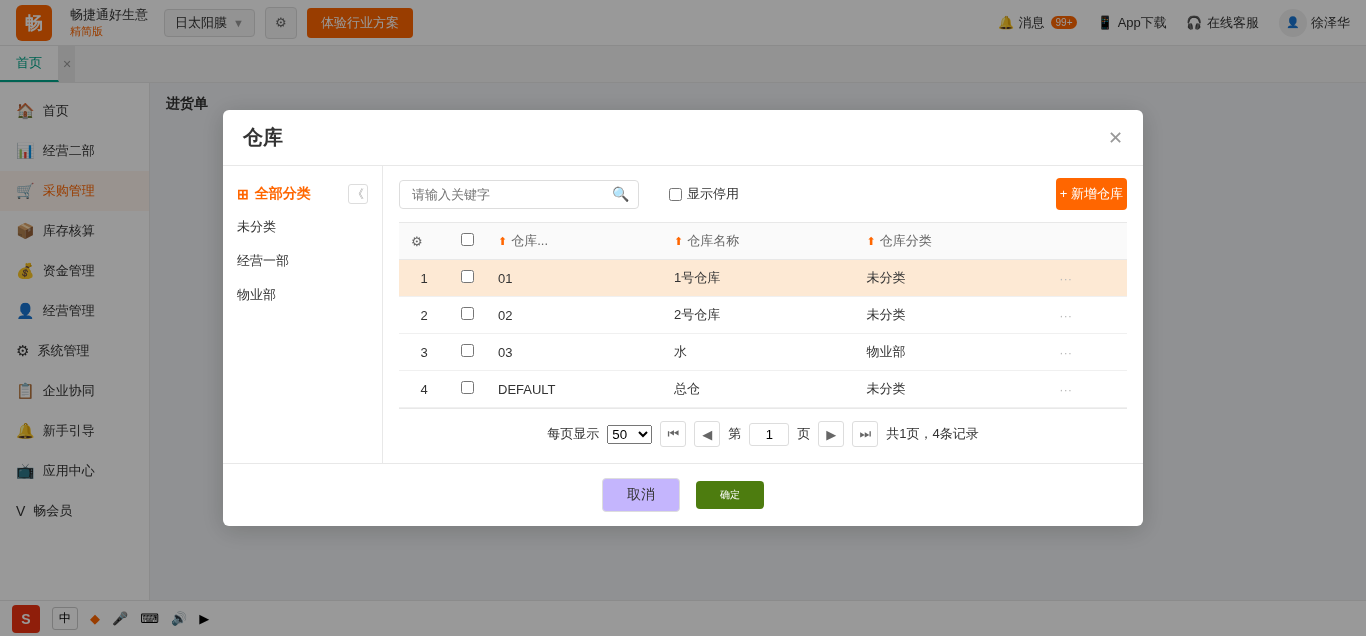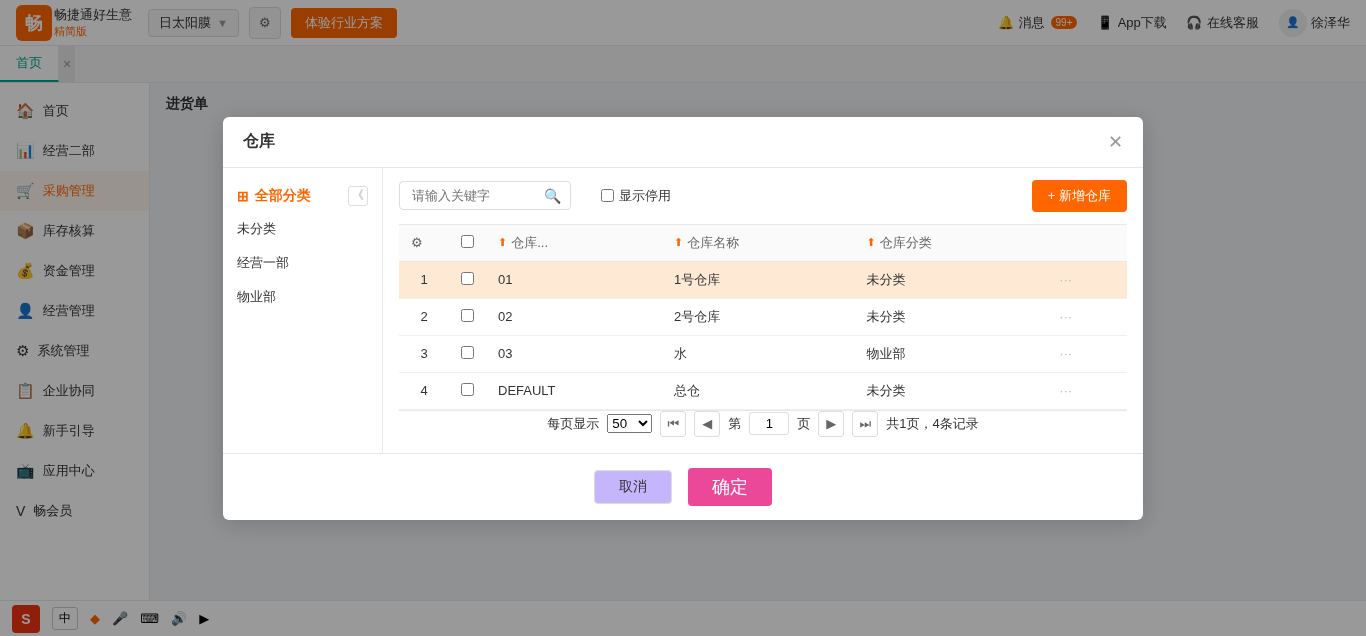--- a/index.html
+++ b/index.html
@@ -21,21 +21,21 @@
       align-items: center;
       margin-right: 16px;
     }
     .logo-icon {
       width: 36px; height: 36px;
       background: #f60;
       border-radius: 6px;
       display: flex; align-items: center; justify-content: center;
       color: white; font-size: 18px; font-weight: bold;
     }
-    .logo-text { margin-left: 2px; font-size: 13px; color: #333; line-height: 1.3; }
+    .logo-text { margin-left: 18px; font-size: 13px; color: #333; line-height: 1.3; }
     .logo-text .sub { font-size: 11px; color: #f60; }
     .header-branch {
       display: flex; align-items: center;
       background: #f5f5f5;
       border: 1px solid #ddd;
       border-radius: 4px;
       padding: 4px 10px;
       margin-right: 10px;
       cursor: pointer;
       color: #333;
@@ -135,21 +135,21 @@
       flex-direction: column;
       overflow: hidden;
     }
     .modal-header {
       display: flex;
       align-items: center;
       justify-content: space-between;
       padding: 14px 20px;
       border-bottom: 1px solid #e8e8e8;
     }
-    .modal-title { font-size: 16px; font-weight: bold; color: #333; }
+    .modal-title { font-size: 20px; font-weight: bold; color: #333; }
     .modal-close { cursor: pointer; color: #999; font-size: 18px; }
     .modal-body { display: flex; flex: 1; overflow: hidden; }
 
     
     .category-panel {
       width: 160px;
       border-right: 1px solid #e8e8e8;
       padding: 12px 0;
       flex-shrink: 0;
     }
@@ -189,21 +189,21 @@
       align-items: center;
       margin-bottom: 12px;
       gap: 12px;
     }
     .search-input-wrap {
       display: flex;
       align-items: center;
       border: 1px solid #ddd;
       border-radius: 4px;
       padding: 0 8px;
-      width: 172px;
+      width: 240px;
       background: #fff;
     }
     .search-input-wrap input {
       border: none;
       outline: none;
       font-size: 13px;
       padding: 6px 4px;
       width: 100%;
       color: #999;
     }
@@ -212,21 +212,21 @@
       display: flex; align-items: center; gap: 5px;
       color: #333; font-size: 13px; cursor: pointer; margin-left: 18px;
     }
     .show-disabled input { cursor: pointer; }
     .add-btn {
       margin-left: auto;
       background: #f60;
       color: white;
       border: none;
       border-radius: 4px;
-      padding: 7px 16px;
+      padding: 7px 4px;
       cursor: pointer;
       font-size: 13px;
     }
 
     
     .data-table { width: 100%; border-collapse: collapse; font-size: 13px; }
     .data-table th {
       background: #fafafa;
       border-bottom: 1px solid #e8e8e8;
       border-top: 1px solid #e8e8e8;
@@ -244,21 +244,21 @@
     .col-sort { display: flex; align-items: center; gap: 4px; }
     .sort-icon { color: #f60; font-size: 11px; }
     .th-check, .td-check { width: 32px; text-align: center; }
     .th-gear, .td-gear { width: 50px; text-align: center; }
 
     
     .pagination {
       display: flex;
       align-items: center;
       justify-content: center;
-      padding: 0 0 4px;
+      padding: 12px 0 4px;
       gap: 8px;
       color: #333;
       font-size: 13px;
       border-top: 1px solid #e8e8e8;
       margin-top: auto;
     }
     .page-btn {
       width: 26px; height: 26px;
       border: 1px solid #ddd;
       border-radius: 3px;
@@ -293,24 +293,24 @@
       border-radius: 4px;
       background: #c4b5fd;
       color: #333;
       cursor: pointer;
       font-size: 14px;
     }
     .btn-confirm {
       padding: 7px 24px;
       border: none;
       border-radius: 4px;
-      background: #ec4899;
+      background: #4d7c0f;
       color: white;
       cursor: pointer;
-      font-size: 18px;
+      font-size: 10px;
     }
 
     
     .taskbar {
       height: 36px;
       background: #fff;
       border-top: 1px solid #e8e8e8;
       display: flex;
       align-items: center;
       padding: 0 12px;

